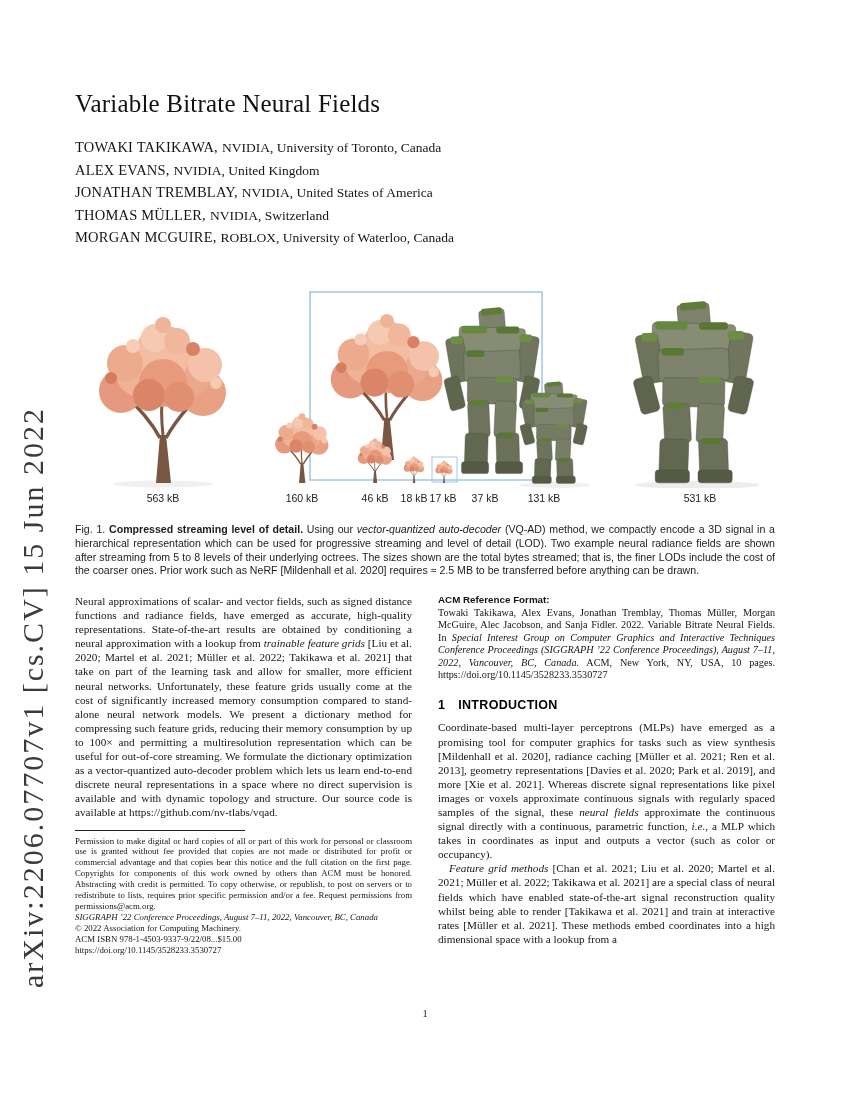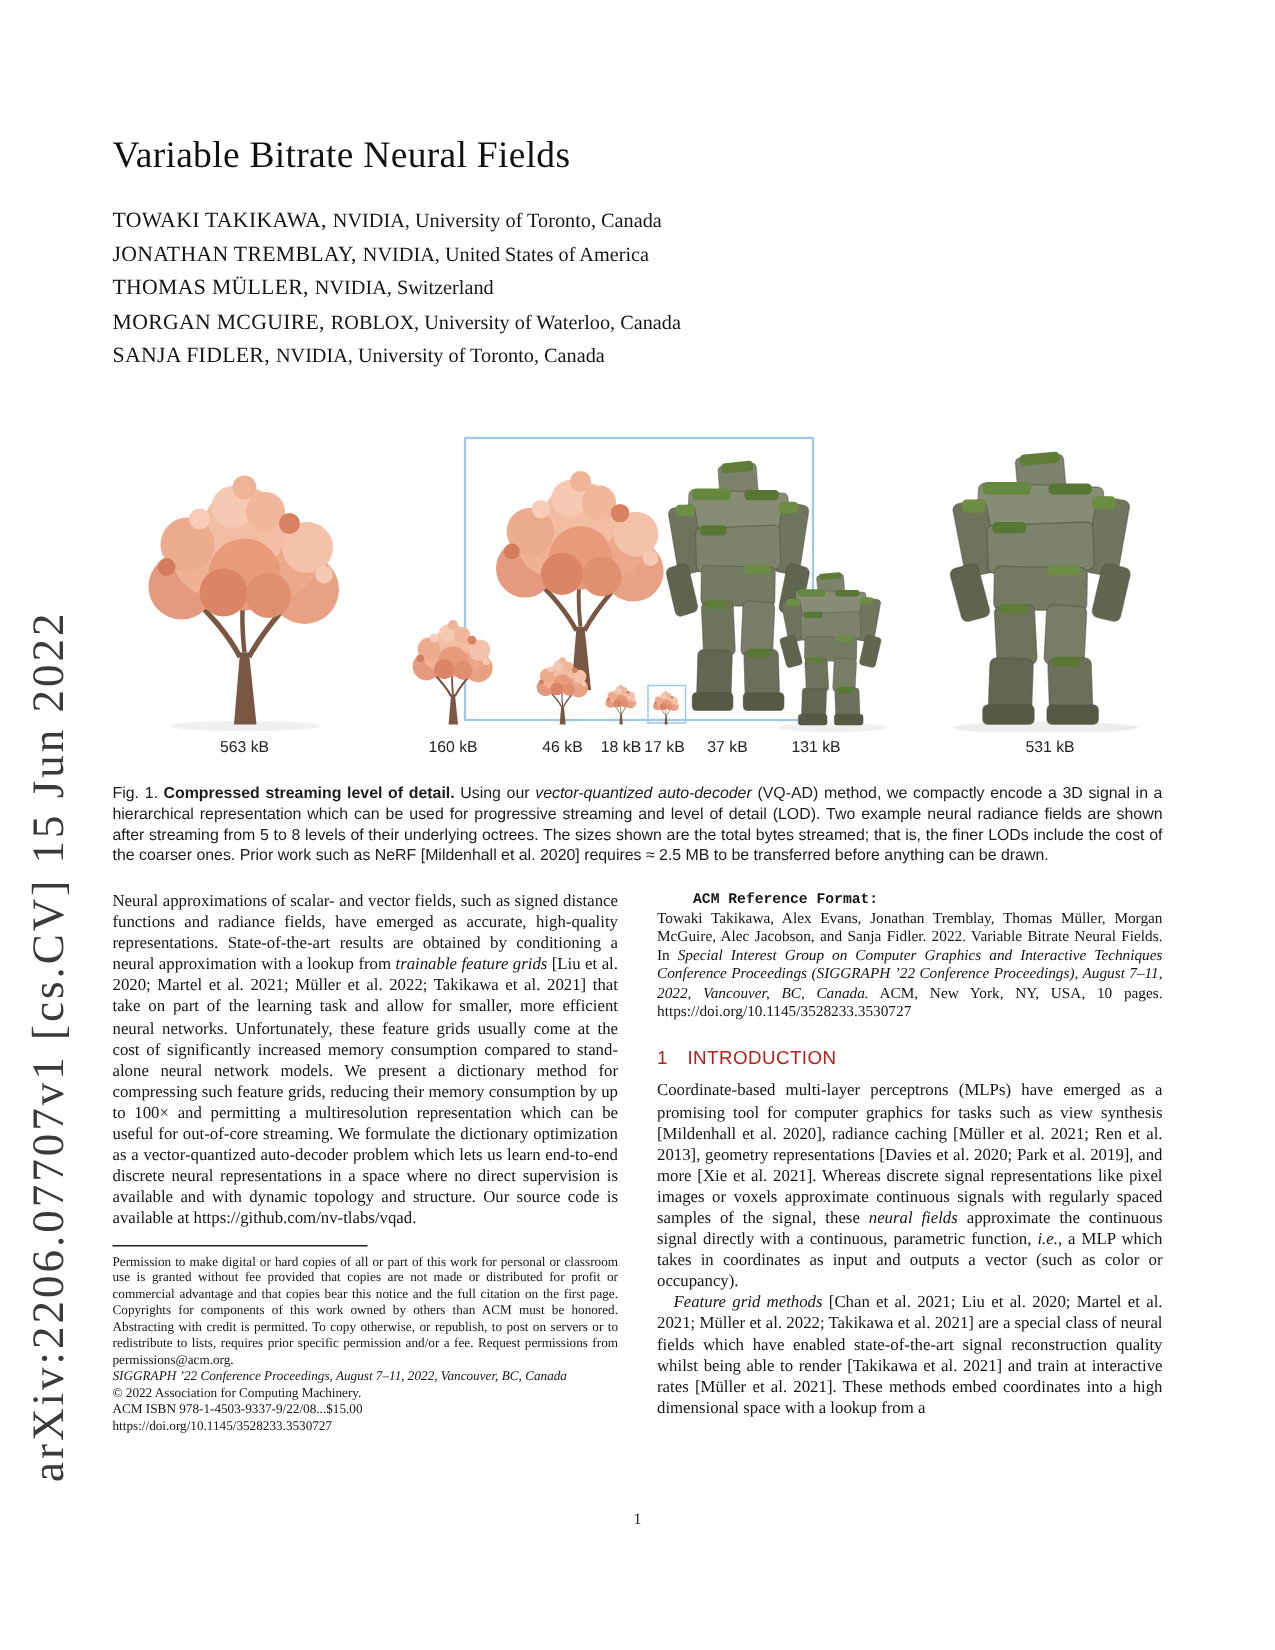--- a/index.html
+++ b/index.html
@@ -38,49 +38,49 @@
   .columns { position:absolute; left:75px; top:594px; width:700px; display:flex; gap:26px;justify-content:center; }
   .col { width:337px; }
 
   .abstract { font-size:11.2px; line-height:14.1px; text-align:justify; hyphens:auto; }
 
   .footnote { margin-top:10px; font-size:8.8px; line-height:10.9px; }
   .footnote-rule { width:170px; border-top:1px solid #222; margin:6px 0 5px 0; }
   .footnote p { text-align:justify; }
   .footnote .conf { font-style:italic; }
 
-  .acm-ref-heading { font-family:Liberation Mono, monospace; font-weight:bold; font-size:9.8px; margin-bottom:2px;margin-left:24px; }
+  .acm-ref-heading { font-family:Liberation Sans, sans-serif; font-weight:bold; font-size:9.8px; margin-bottom:2px; }
   .acm-ref { font-size:10.2px; line-height:12.4px; text-align:justify; hyphens:auto; }
 
   .section-heading {
-    font-family:"Liberation Sans", sans-serif; font-size:12.5px; font-weight:400;
-    letter-spacing:0.3px; margin:17px 0 8px 0; color:#b91c1c;
+    font-family:"Liberation Sans", sans-serif; font-size:12.5px; font-weight:700;
+    letter-spacing:0.3px; margin:17px 0 8px 0; color:#000000;
   }
   .section-heading .sec-num { margin-right:13px; }
 
   .body-par { font-size:11.2px; line-height:14.1px; text-align:justify; hyphens:auto; }
   .body-par.indent { text-indent:11px; }
 
   .page-number { position:absolute; left:0; top:1008px; width:850px; text-align:center; font-size:10.5px; color:#222; }
 </style>
 </head>
 <body>
 
 <div class="page">
 
   <div class="arxiv-strip">arXiv:2206.07707v1  [cs.CV]  15 Jun 2022</div>
 
   <h1 class="title">Variable Bitrate Neural Fields</h1>
 
   <div class="authors">
     <div class="author-line"><span class="author-name">TOWAKI TAKIKAWA,</span> <span class="author-affil">NVIDIA, University of Toronto, Canada</span></div>
+    <div class="author-line"><span class="author-name">ALEX EVANS,</span> <span class="author-affil">NVIDIA, United Kingdom</span></div>
     <div class="author-line"><span class="author-name">JONATHAN TREMBLAY,</span> <span class="author-affil">NVIDIA, United States of America</span></div>
     <div class="author-line"><span class="author-name">THOMAS MÜLLER,</span> <span class="author-affil">NVIDIA, Switzerland</span></div>
     <div class="author-line"><span class="author-name">MORGAN MCGUIRE,</span> <span class="author-affil">ROBLOX, University of Waterloo, Canada</span></div>
-    <div class="author-line"><span class="author-name">SANJA FIDLER,</span> <span class="author-affil">NVIDIA, University of Toronto, Canada</span></div>
   </div>
 
   <div class="figure">
     <svg class="fig-svg" viewBox="0 0 700 200" width="700" height="200">
       <defs>
         <g id="tree">
           <path d="M-7,0 L-3,-48 L3,-48 L8,0 Z" fill="#7a5743"></path>
           <path d="M-3,-45 C-12,-62 -24,-74 -34,-84" stroke="#7a5743" stroke-width="3.5" fill="none"></path>
           <path d="M3,-45 C12,-62 22,-72 30,-82" stroke="#7a5743" stroke-width="3.5" fill="none"></path>
           <path d="M0,-48 C-2,-66 -2,-78 0,-90" stroke="#7a5743" stroke-width="3" fill="none"></path>

